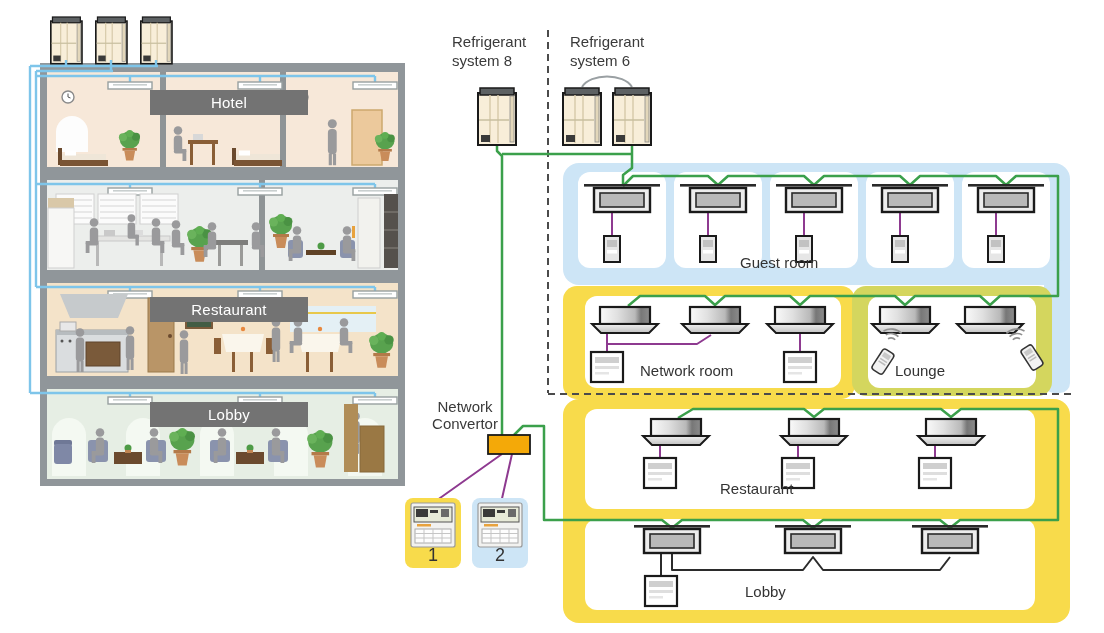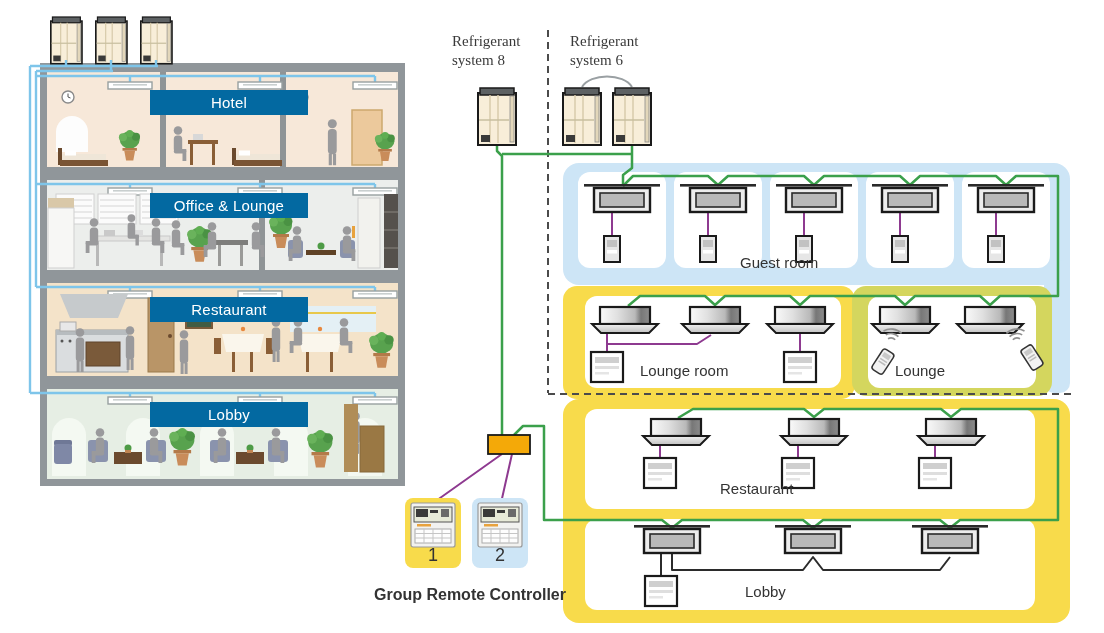--- a/index.html
+++ b/index.html
@@ -1,21 +1,21 @@
 <!DOCTYPE html>
 <html><head>
 <meta charset="utf-8">
 <style>
   html,body{margin:0;padding:0;background:#fff;}
   .stage{position:relative;width:1104px;height:633px;background:#ffffff;overflow:hidden;
          font-family:"Liberation Sans",sans-serif;}
   svg{position:absolute;left:0;top:0;}
-  .lbl{position:absolute;color:#3a3a3a;font-size:15px;line-height:19px;font-family:Liberation Serif, serif;}
+  .lbl{position:absolute;color:#3a3a3a;font-size:15px;line-height:19px;}
   .lbl.center{text-align:center;}
-  .banner{position:absolute;left:150px;width:158px;height:25px;background:#0369a1;color:#fff;
+  .banner{position:absolute;left:150px;width:158px;height:25px;background:#737373;color:#fff;
           font-size:15px;line-height:25px;text-align:center;letter-spacing:.2px;}
   .roomlbl{position:absolute;color:#333;font-size:15px;text-align:left;}
   .grcnum{position:absolute;color:#333;font-size:18px;text-align:center;}
   .grclbl{position:absolute;color:#333;font-size:16px;font-weight:600;text-align:center;}
 </style>
 </head>
 <body>
 
 <div class="stage">
 
@@ -376,31 +376,30 @@
 
   <g>
     <rect x="405" y="498" width="56" height="70" rx="8" fill="#f8db4b"></rect>
     <rect x="472" y="498" width="56" height="70" rx="8" fill="#cde5f6"></rect>
     <use href="#grcdev" x="411" y="503"></use>
     <use href="#grcdev" x="478" y="503"></use>
   </g>
 </svg>
 
 <div class="banner" style="top:90px">Hotel</div>
-<div class="banner" style="top:193px">Office &amp; Lounge</div>
 <div class="banner" style="top:297px">Restaurant</div>
 <div class="banner" style="top:402px">Lobby</div>
 
 <div class="lbl" style="left:452px;top:32px"><span>Refrigerant</span><br><span>system 8</span></div>
 <div class="lbl" style="left:570px;top:32px"><span>Refrigerant</span><br><span>system 6</span></div>
 
+<div class="lbl center" style="left:418px;top:398px;width:94px;line-height:17px"><span>Network</span><br><span>Convertor</span></div>
 
 <div class="roomlbl" style="left:740px;top:254px;width:120px">Guest room</div>
-<div class="roomlbl" style="left:640px;top:362px;width:124px">Lounge room</div>
+<div class="roomlbl" style="left:640px;top:362px;width:124px">Network room</div>
 <div class="roomlbl" style="left:895px;top:362px;width:90px">Lounge</div>
 <div class="roomlbl" style="left:720px;top:480px;width:120px">Restaurant</div>
 <div class="roomlbl" style="left:745px;top:583px;width:120px">Lobby</div>
 
 <div class="grcnum" style="left:405px;top:545px;width:56px">1</div>
 <div class="grcnum" style="left:472px;top:545px;width:56px">2</div>
-<div class="grclbl" style="left:368px;top:586px;width:204px">Group Remote Controller</div>
 
 </div>
 
 </body></html>

